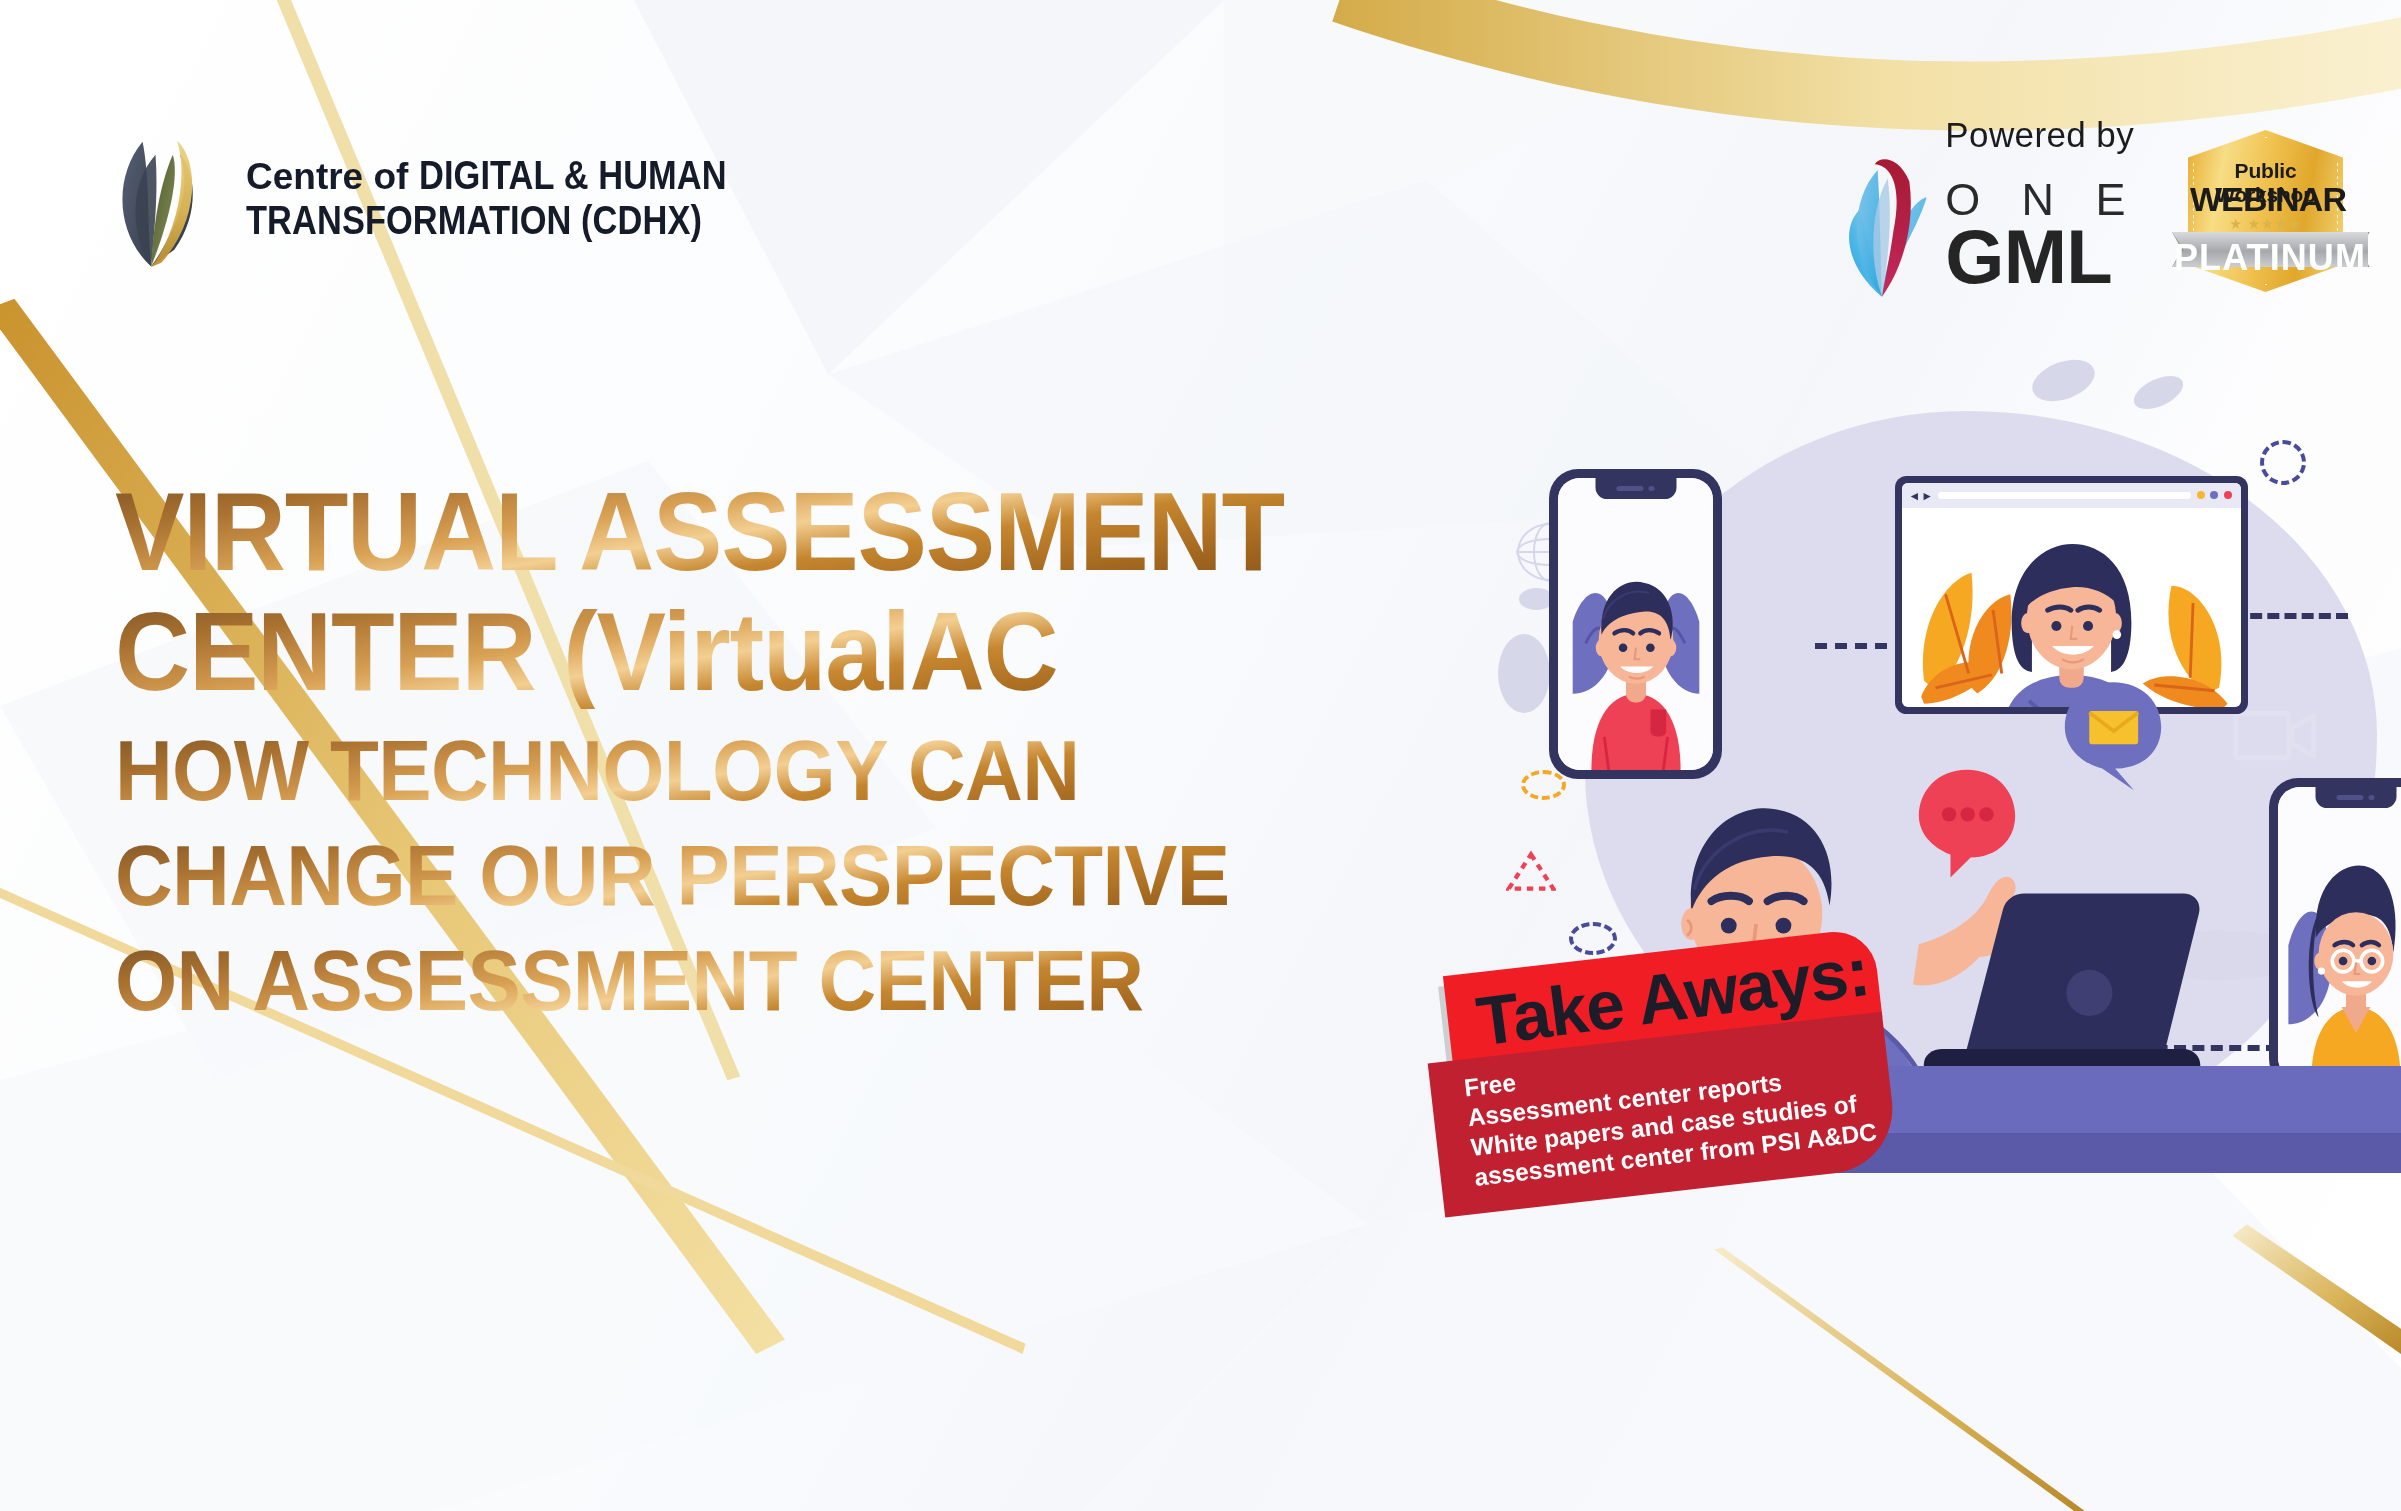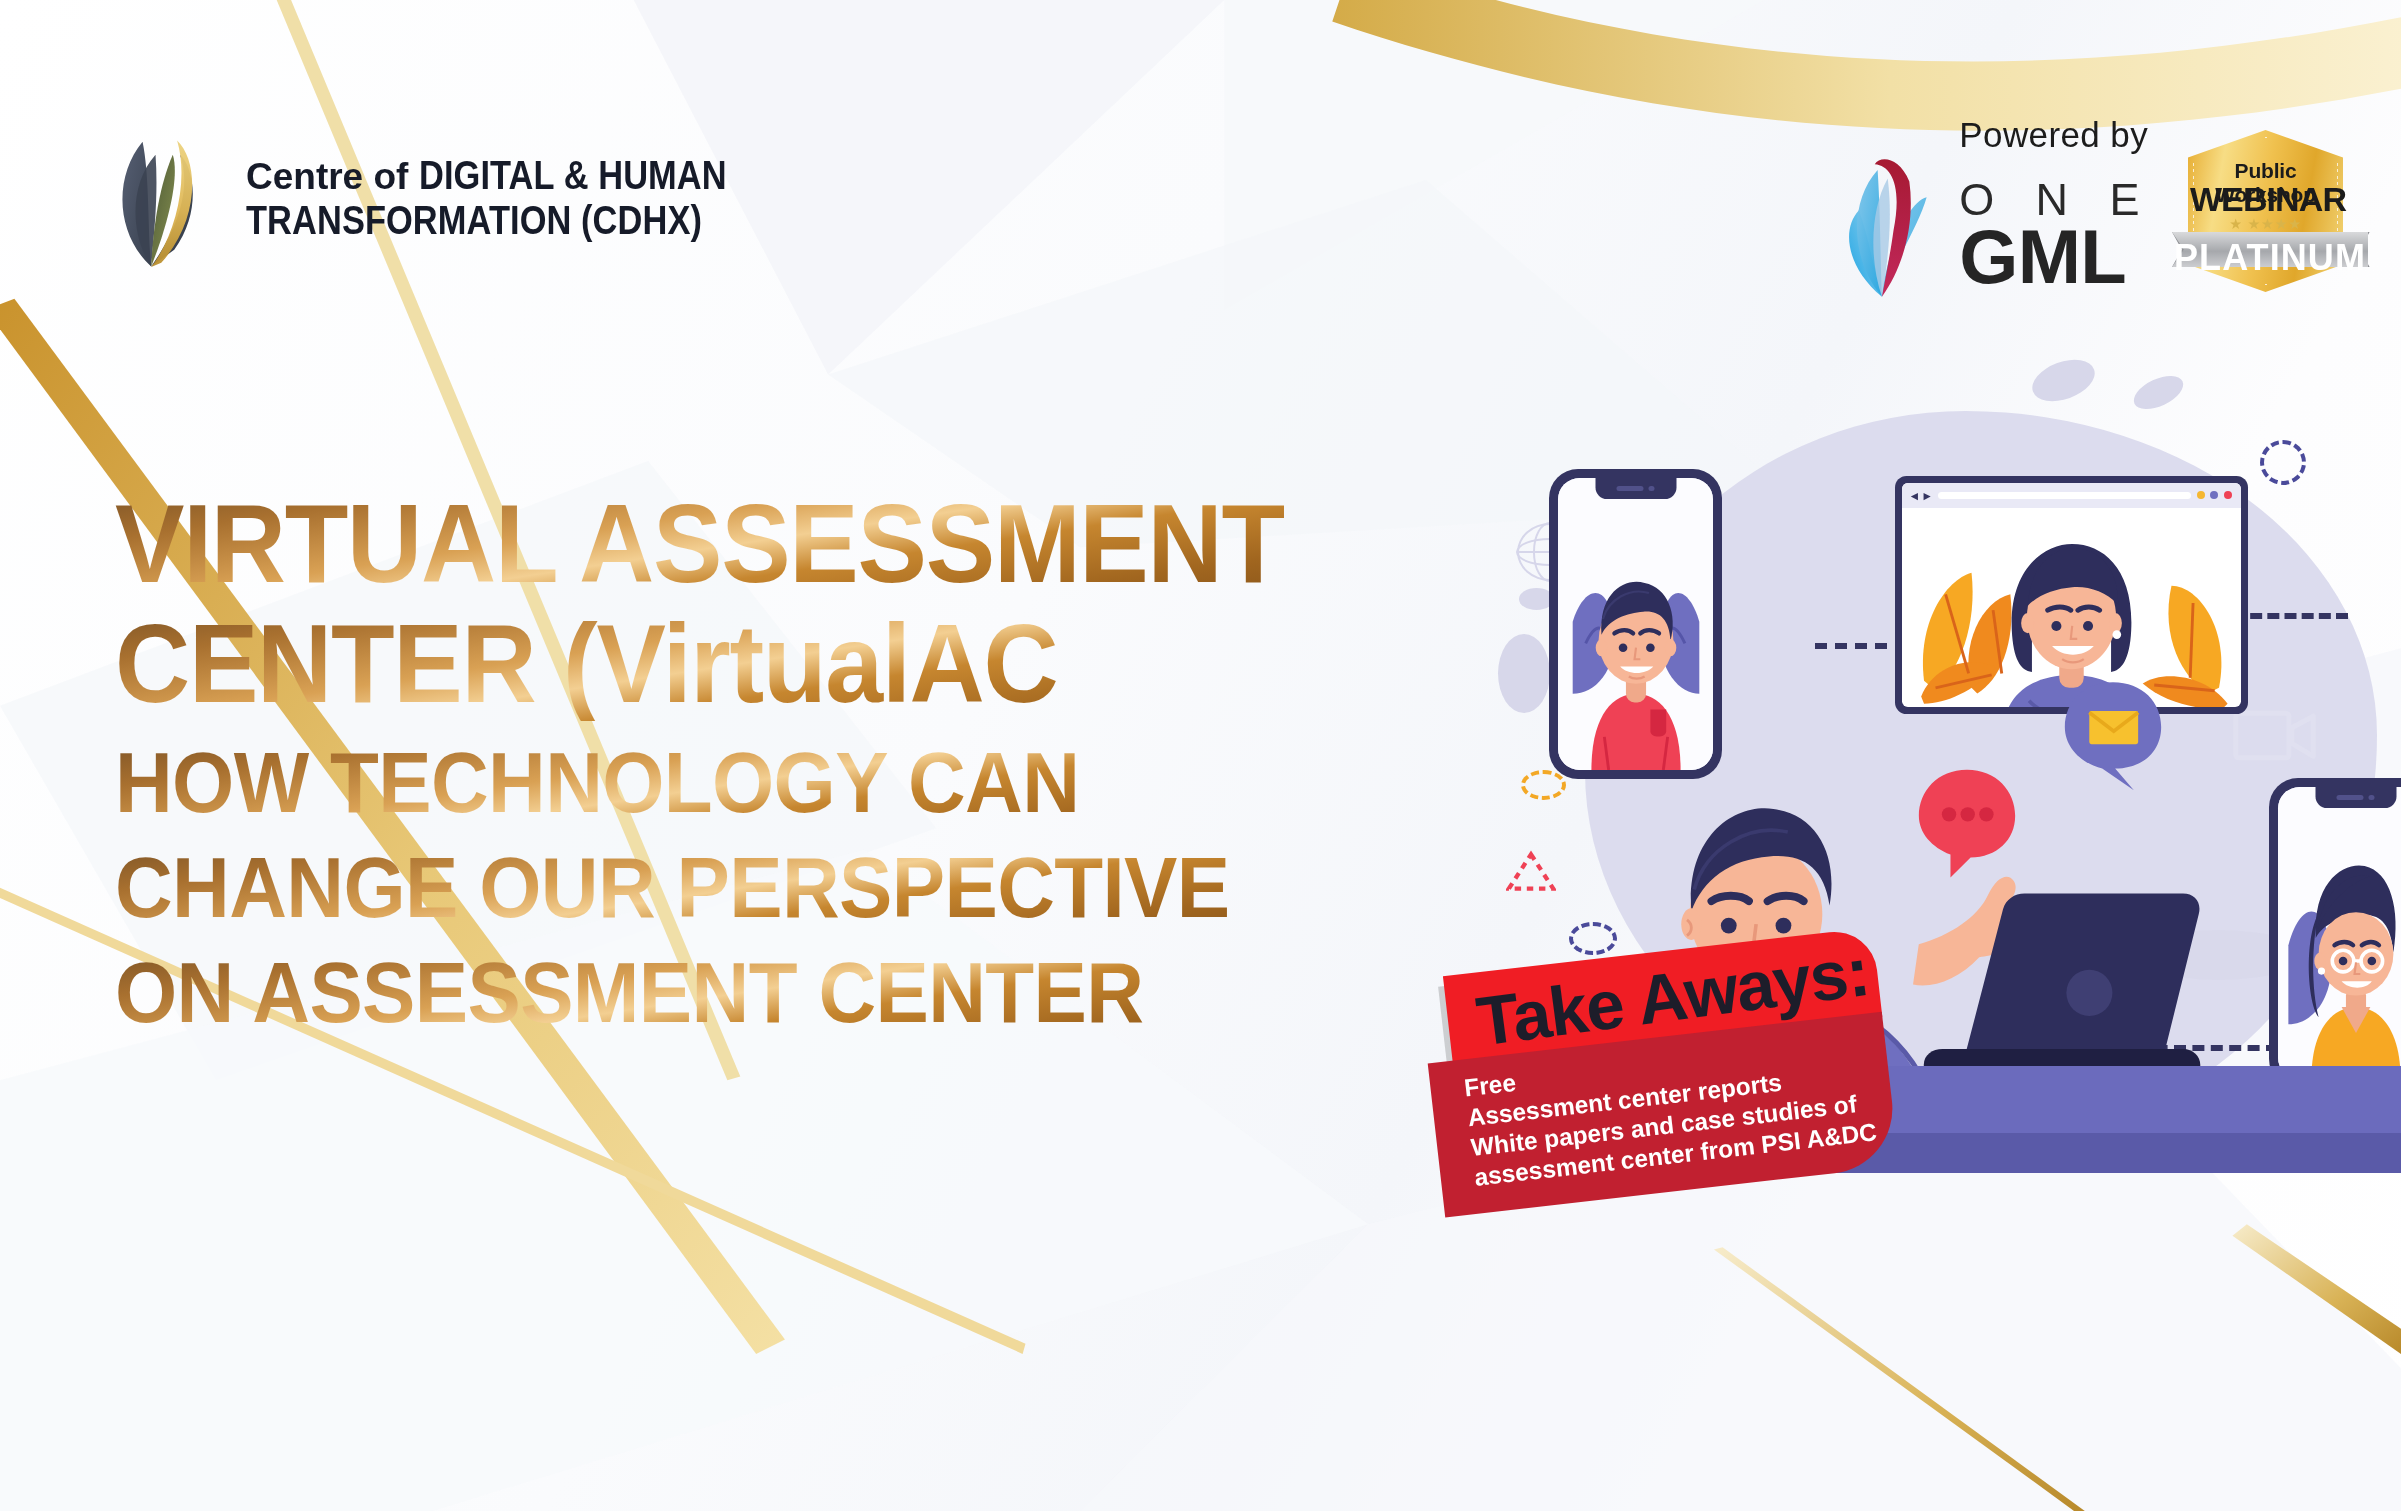--- a/index.html
+++ b/index.html
@@ -21,21 +21,21 @@
   #logo-block { position:absolute; left:108px; top:126px; display:flex; align-items:center; gap:30px; }
   #logo-mark { width:108px; height:144px; position:relative; flex:0 0 auto; }
   #logo-text { line-height:1.12; }
   .logo-l1, .logo-l2 { white-space:nowrap; color:#161b29; font-weight:700; letter-spacing:0.1px; }
   .logo-l1 { font-size:40px; }
   .logo-l2 { font-size:40px; }
   .logo-l1 .thin { font-weight:700; font-size:37px; letter-spacing:0px; }
   .logo-l1 .bold, .logo-l2 { font-stretch:condensed; transform:scaleX(.86); transform-origin:left center; display:inline-block; }
 
   
-  #powered { position:absolute; left:1840px; top:115px; display:flex; align-items:flex-start; gap:21px; }
+  #powered { position:absolute; left:1840px; top:115px; display:flex; align-items:flex-start; gap:7px; }
   #gml-mark { width:94px; height:155px; position:relative; flex:0 0 auto; margin-top:29px; }
   #gml-words { margin-left:4.3px; }
   .pw-label { font-size:35px; color:#1c1c1c; font-weight:400; letter-spacing:0.4px; }
   .one-word { font-size:45px; letter-spacing:14.4px; color:#2a2a2a; font-weight:300; margin-top:19px; }
   .gml-word { font-size:76px; font-weight:800; color:#252525; letter-spacing:-0.7px; line-height:.92; margin-top:-4.3px; }
 
   
   #badge { position:absolute; left:2188px; top:130px; width:180px; height:162px; }
   .badge-shield {
     position:absolute; left:0; top:0; width:155px; height:162px;
@@ -60,21 +60,21 @@
     clip-path:polygon(0% 0%, 100% 0%, 100% 100%, 0% 100%, 6% 50%);
   }
   .ribbon-tail-l { position:absolute; left:-16px; top:102px; width:21.6px; height:35px; background:#8e9094;
     clip-path:polygon(0 0,100% 0,100% 100%,0 100%,45% 50%); }
   .ribbon-tail-r { position:absolute; left:160px; top:102px; width:21.6px; height:35px; background:#8e9094;
     clip-path:polygon(0 0,100% 0,55% 50%,100% 100%,0 100%); }
   .ribbon-text { position:absolute; left:-16px; width:196px; top:107px; text-align:center;
     font-size:36px; font-weight:800; color:#ffffff; letter-spacing:1.1px; }
 
   
-  #headline { position:absolute; left:115px; top:475px; width:1477px;margin-top:12px; }
+  #headline { position:absolute; left:115px; top:475px; width:1477px; }
   .h-line {
     font-weight:800; line-height:1.02; white-space:nowrap;
     background:linear-gradient(172deg,#7d5427 0%,#a8702f 16%,#d9a154 36%,#f3cf92 47%,#c6862f 58%,#a1661f 76%,#7a4a17 100%);
     -webkit-background-clip:text; background-clip:text; color:transparent;
     -webkit-text-fill-color:transparent;
     transform:scaleX(.93); transform-origin:left center;
   }
   .h1a { font-size:112px; letter-spacing:-1.4px; }
   .h1b { font-size:112px; letter-spacing:-1.4px; margin-top:5.8px; }
   .h2 { font-size:86px; letter-spacing:-0.7px; margin-top:17.3px; }

